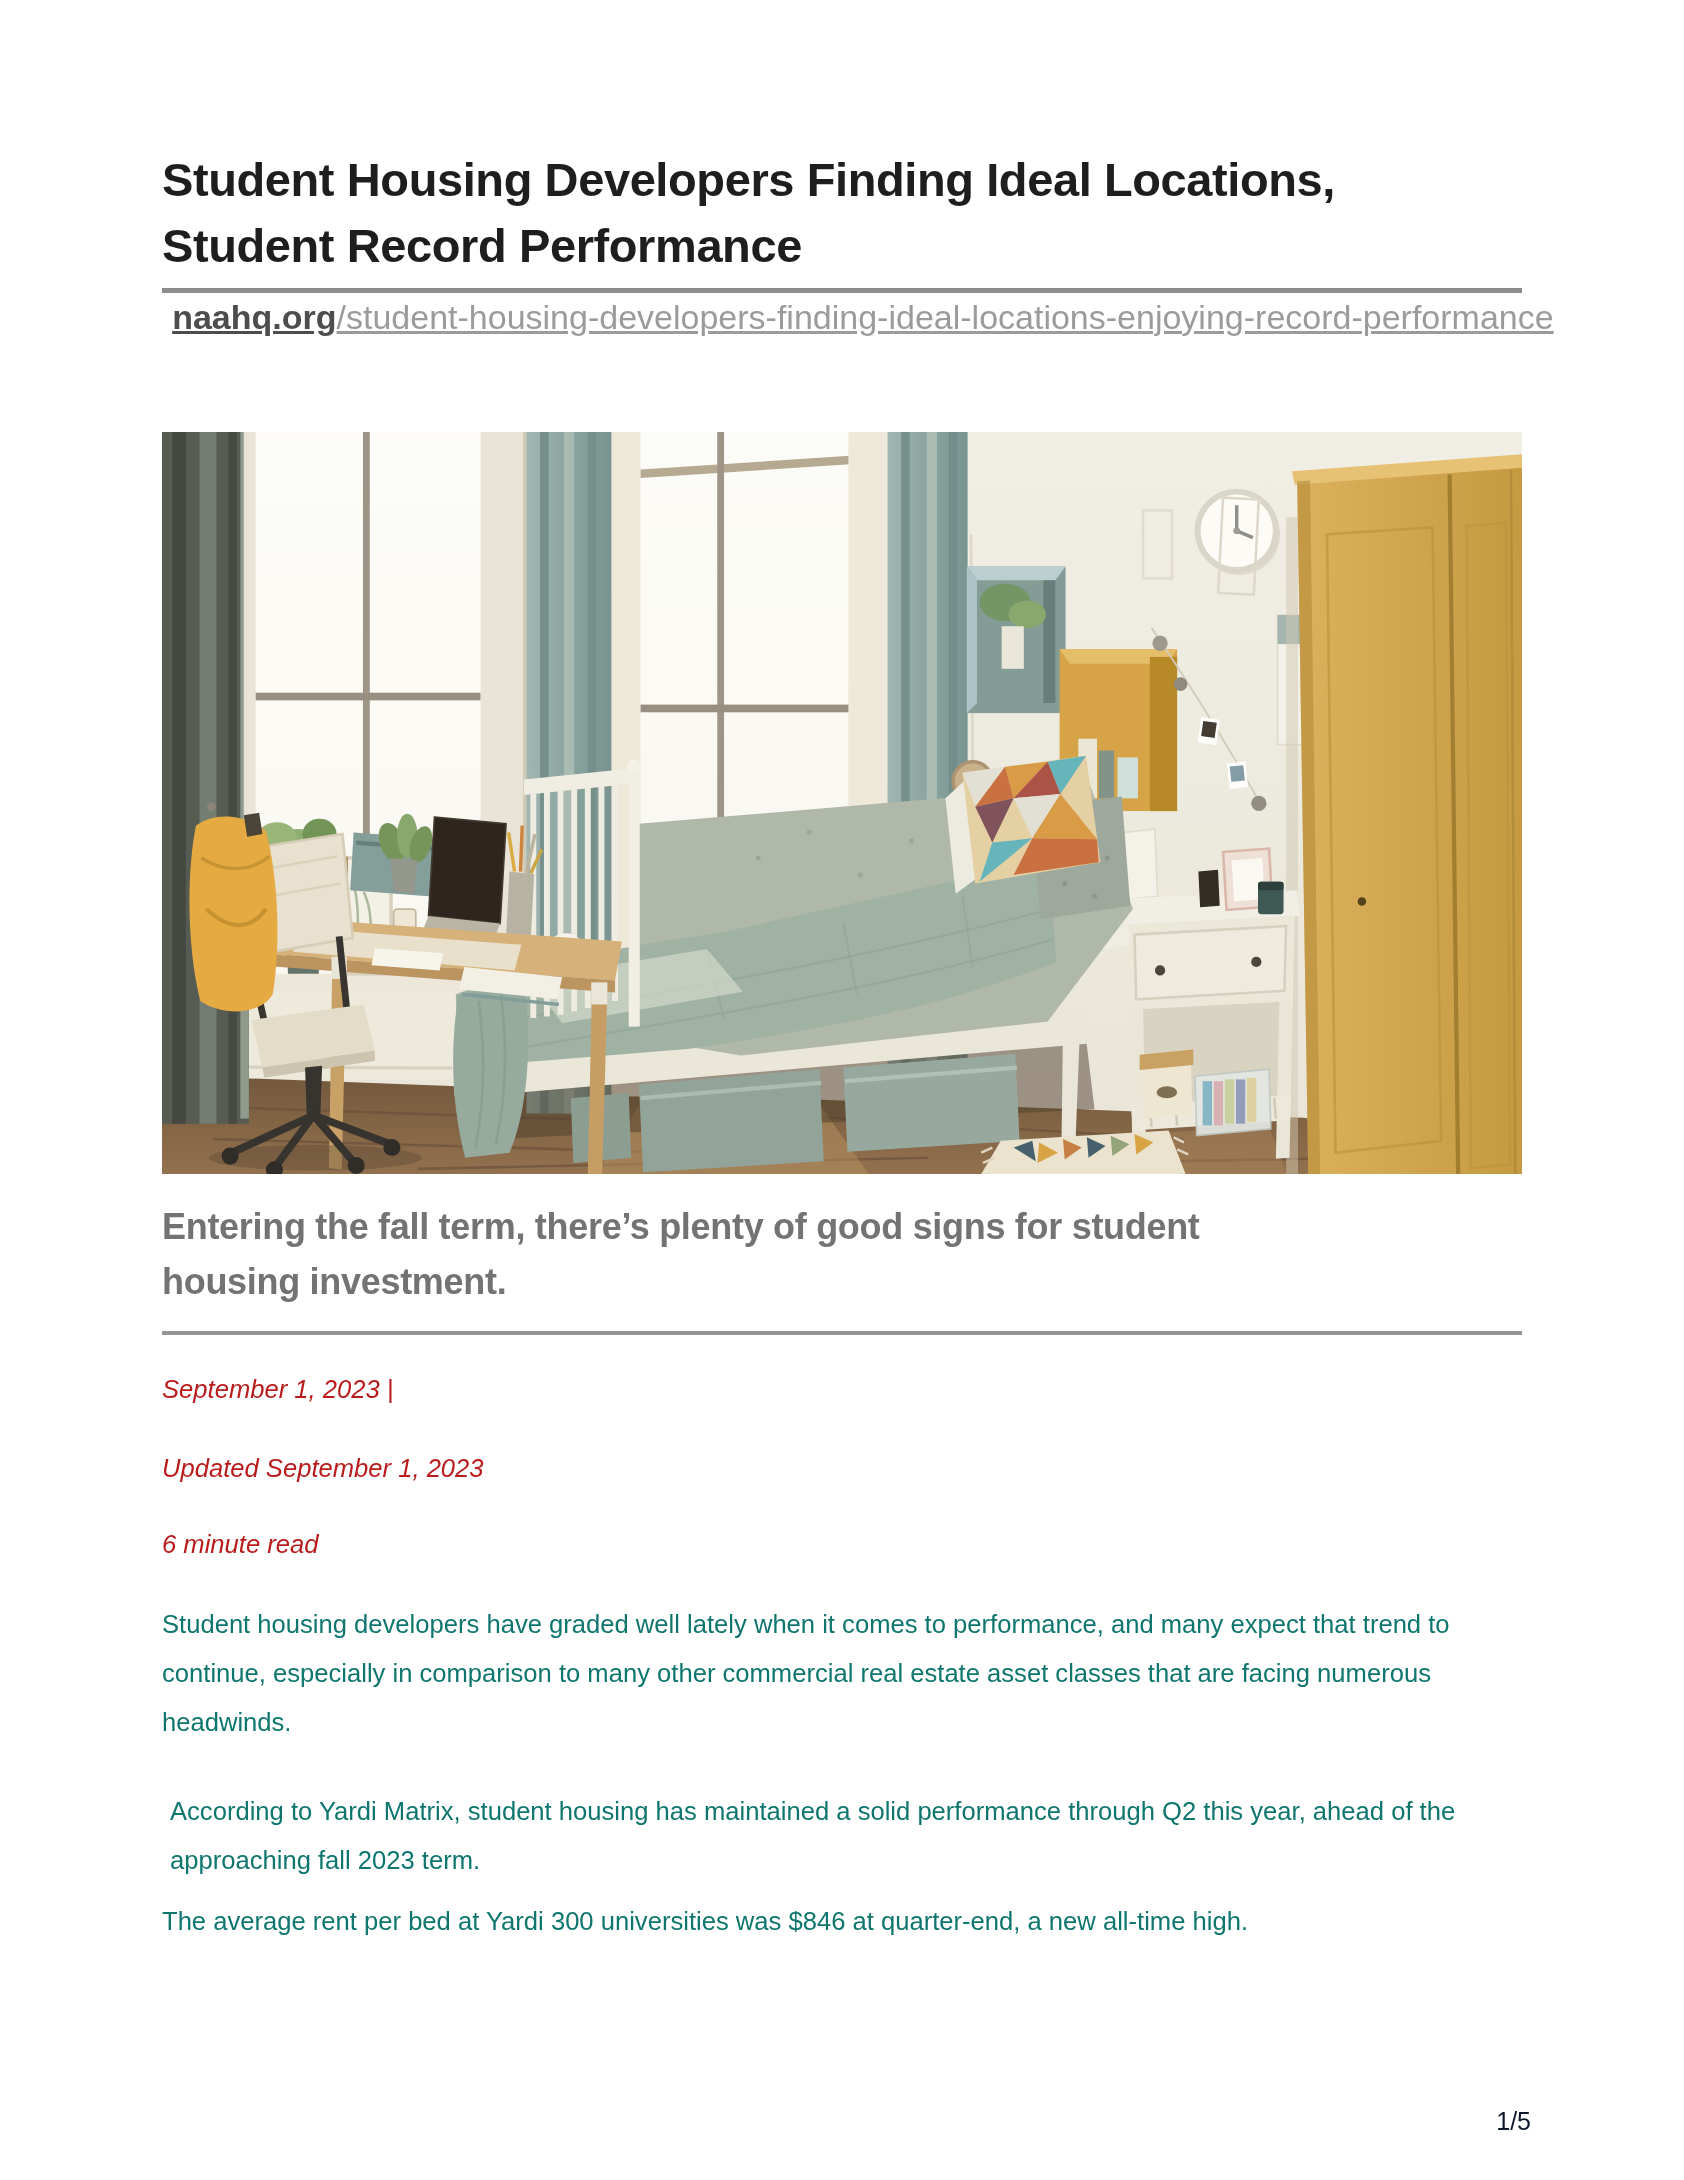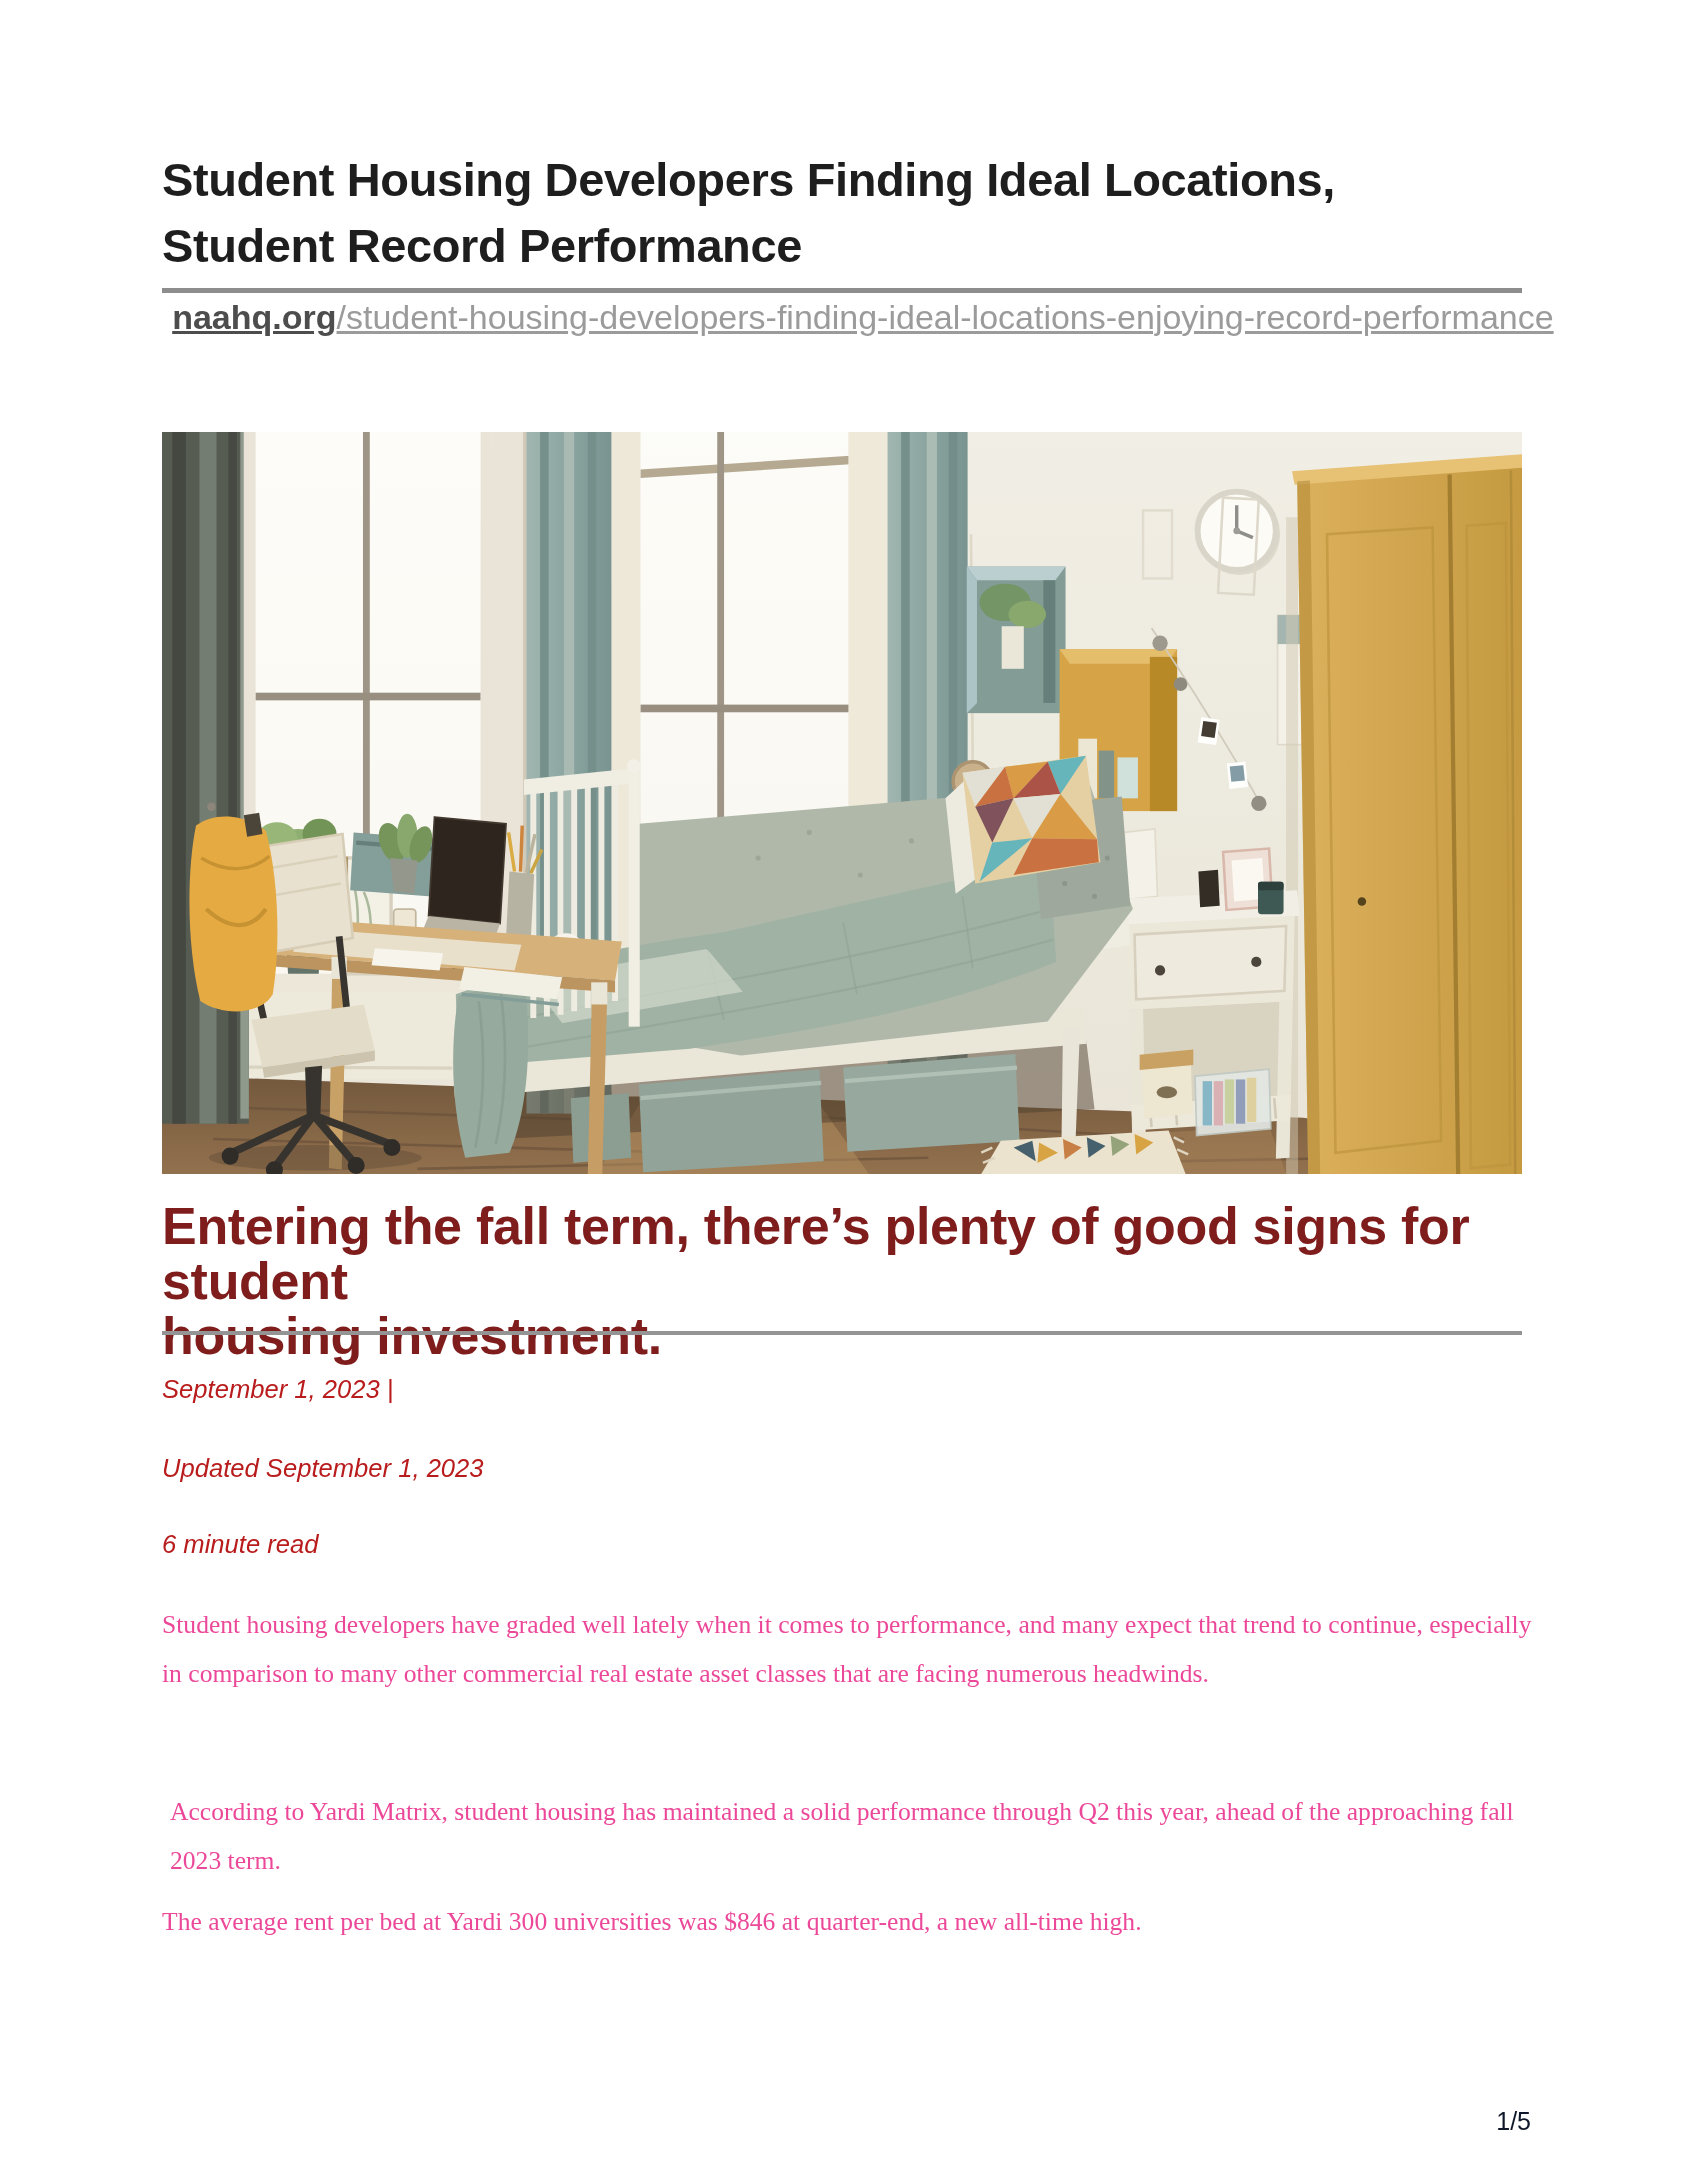--- a/index.html
+++ b/index.html
@@ -8,24 +8,24 @@
   .abs{position:absolute;}
   .title{left:162px;top:147px;width:1380px;font-size:47px;line-height:66px;
          font-weight:700;color:#1e1e1e;letter-spacing:-0.4px;}
   .rule1{left:162px;top:288px;width:1360px;height:5.1px;background:#8d8d8d;}
   .rule2{left:162px;top:1331px;width:1360px;height:4.3px;background:#949494;}
   .source-row{left:162px;top:300px;width:1363px;height:34px;display:flex;align-items:center;gap:10.2px;}
   .source-link{font-size:34px;text-decoration:none;white-space:nowrap;}
   .source-domain{font-weight:700;color:#4d4d4d;text-decoration:underline;}
   .source-path{font-weight:400;color:#9b9b9b;text-decoration:underline;}
   .hero{left:162px;top:432px;width:1360px;height:742px;display:block;}
-  .subhead{left:162px;top:1199px;width:1380px;font-size:52px;line-height:55px;
-           font-weight:700;color:#7f1d1d;letter-spacing:-0.3px;}
+  .subhead{left:162px;top:1199px;width:1380px;font-size:36px;line-height:55px;
+           font-weight:700;color:#737373;letter-spacing:-0.3px;}
   .meta{left:162px;width:1363px;font-size:25.6px;line-height:34px;color:#b91c1c;font-style:italic;}
-  .para{left:162px;width:1371px;font-size:25.6px;line-height:49px;color:#ec4899;font-family:Liberation Serif, serif;}
+  .para{left:162px;width:1371px;font-size:25.6px;line-height:49px;color:#0f766e;}
   .footer-page{right:105px;top:2107px;font-size:25px;color:#0f172a;}
 </style>
 </head>
 <body>
 
 <div class="page">
 
   <h1 class="abs title" style="margin:0;">
     <div>Student Housing Developers Finding Ideal Locations,</div>
     <div>Student Record Performance</div>

